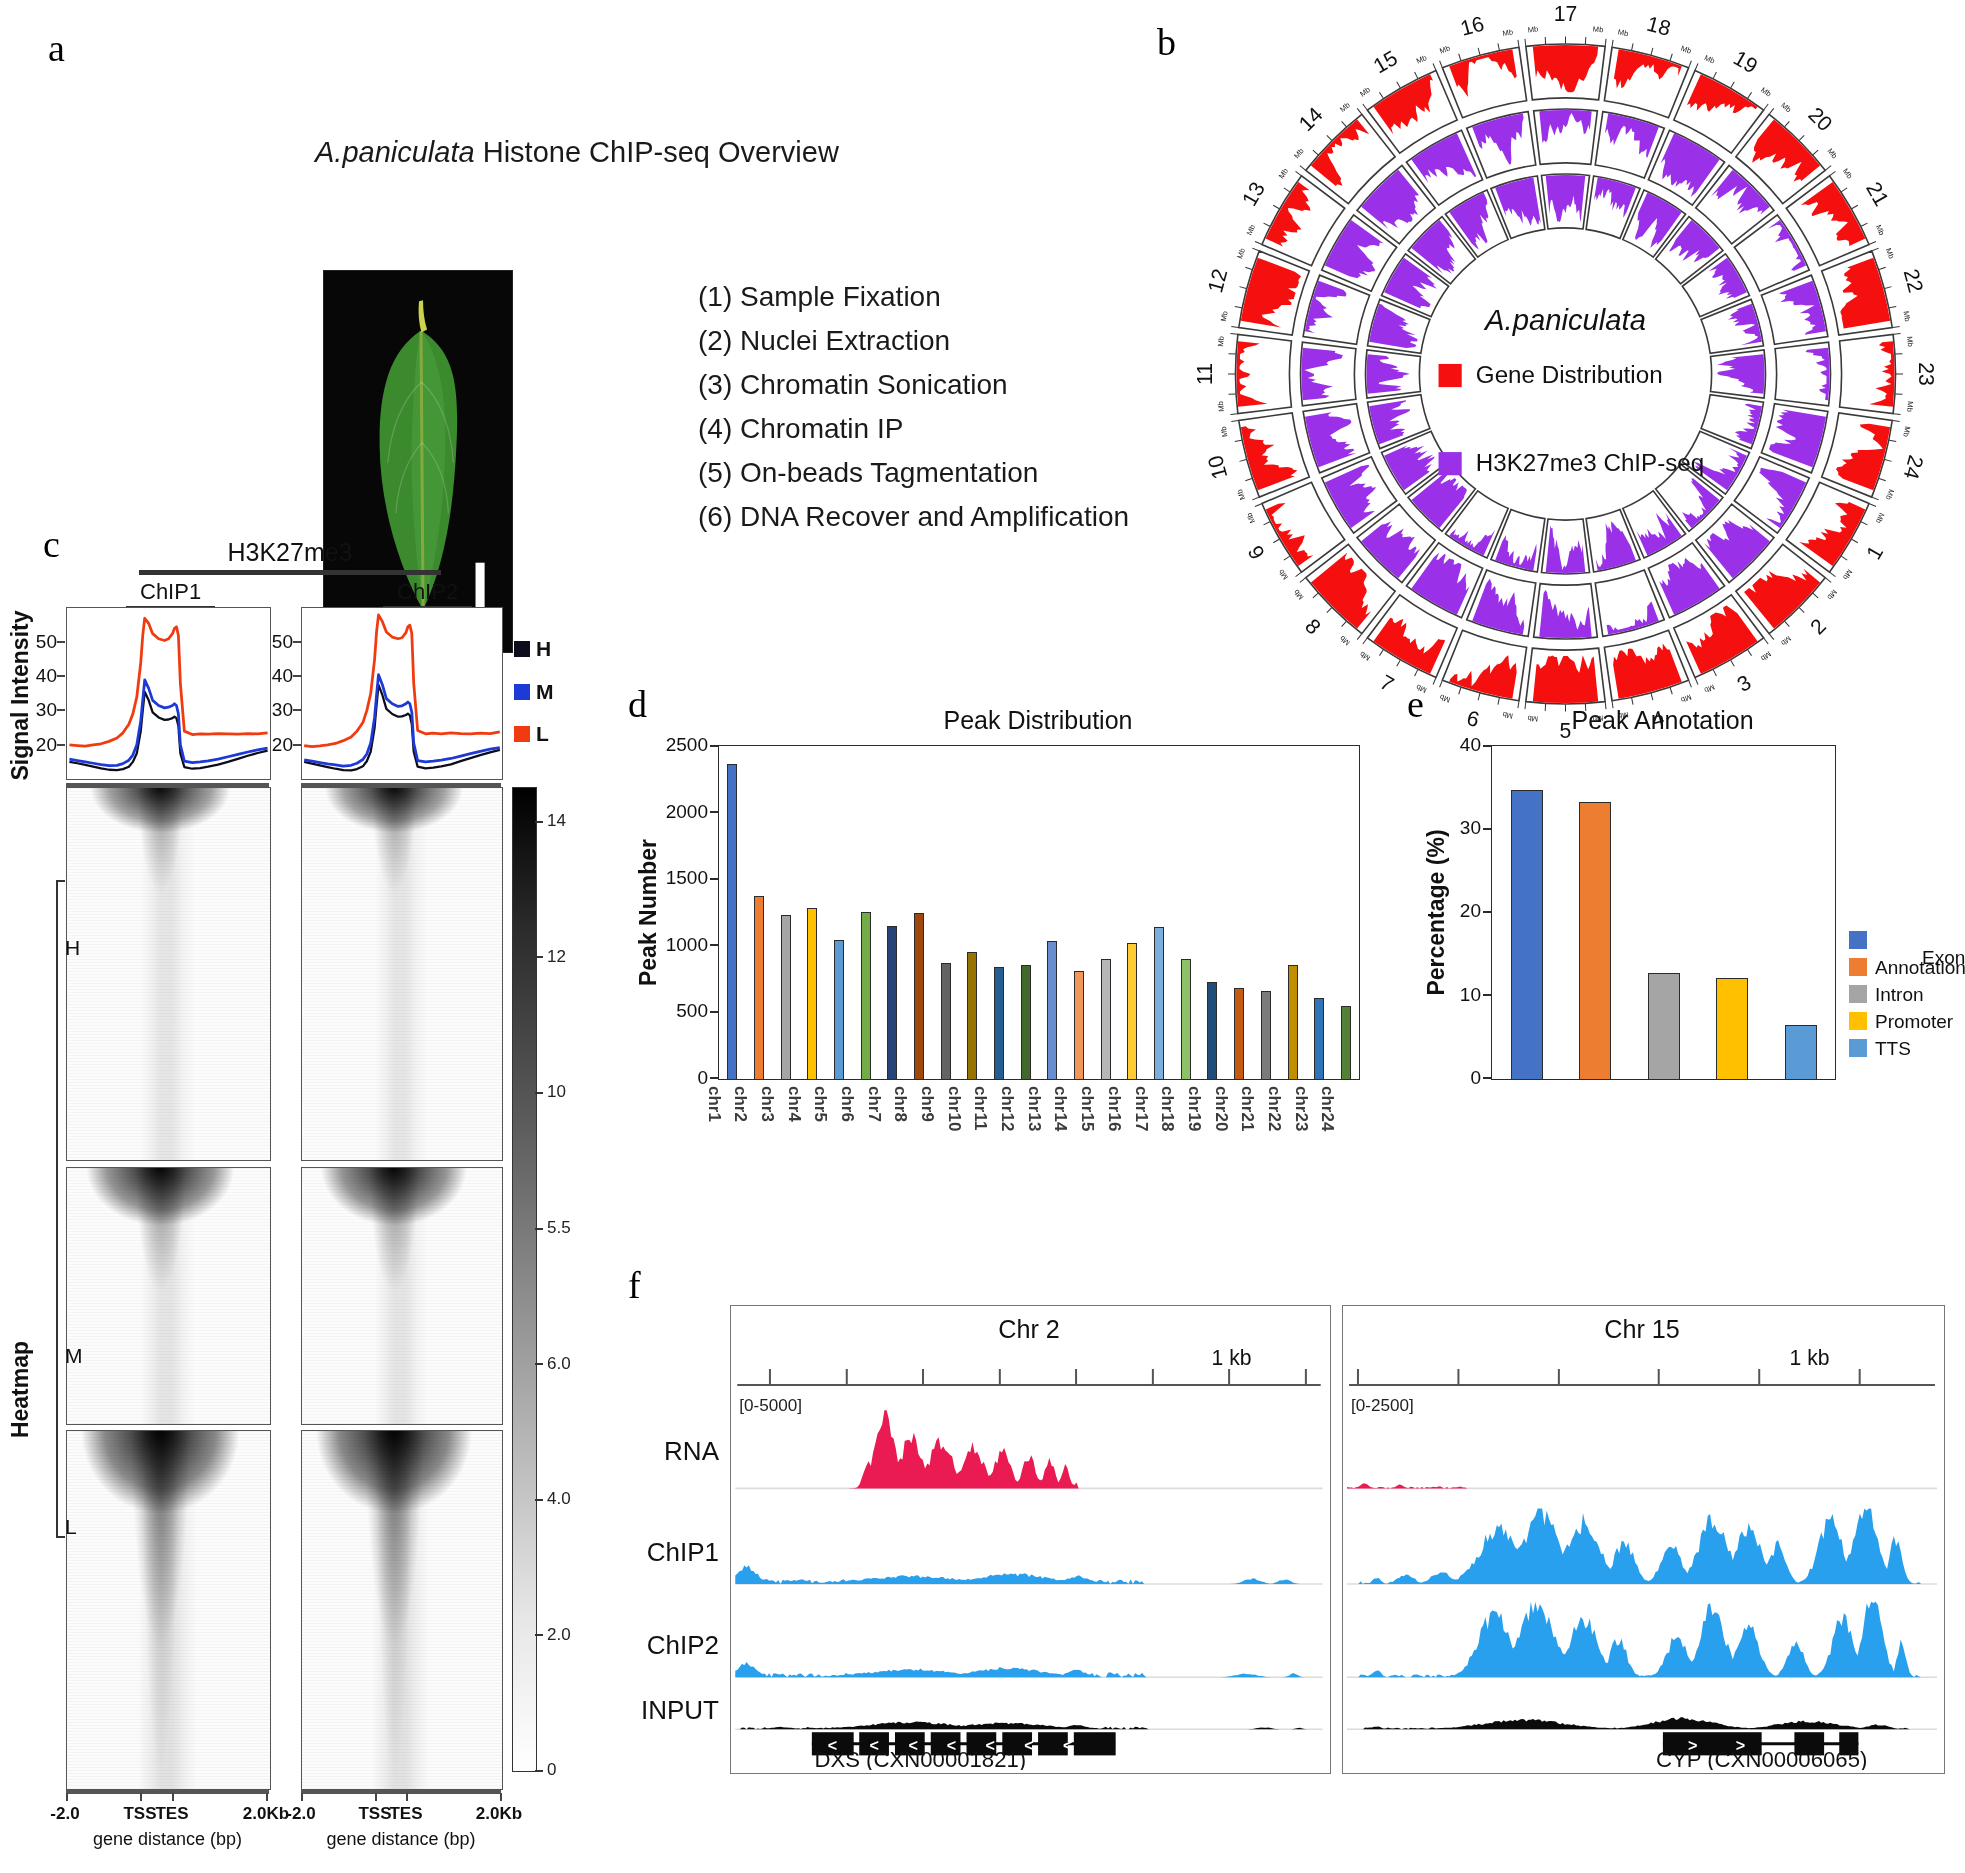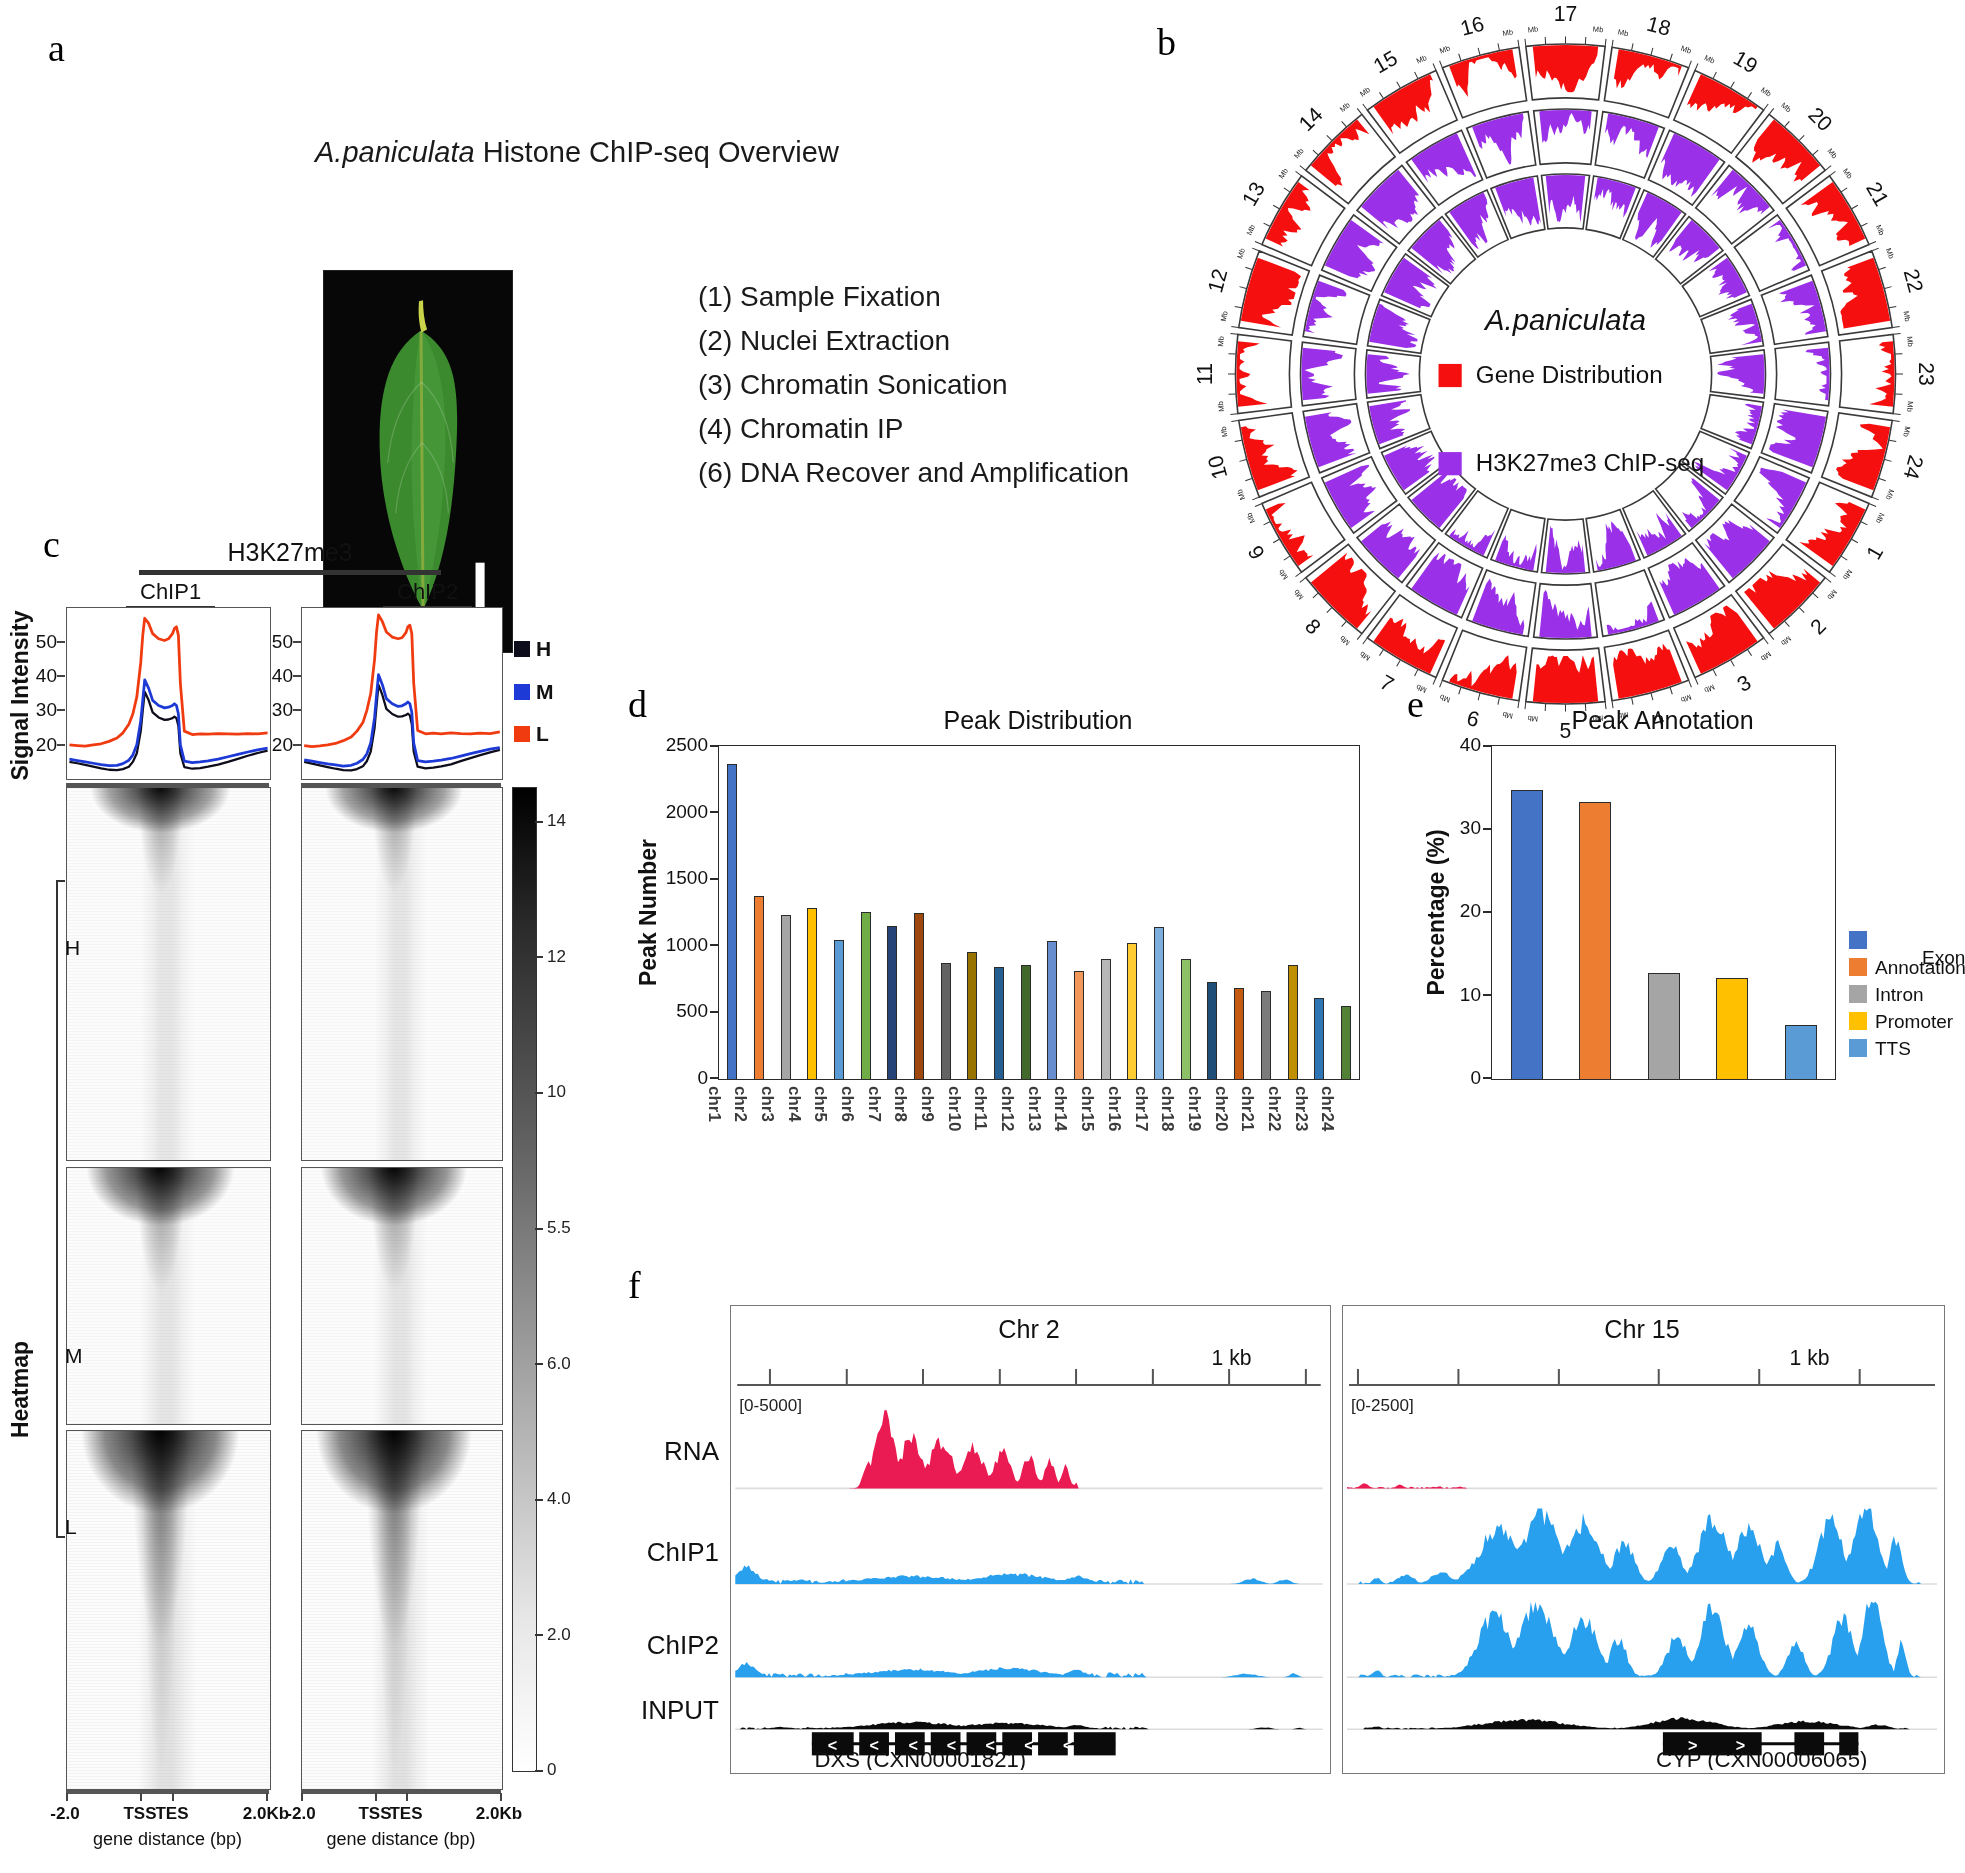--- a/index.html
+++ b/index.html
@@ -79,20 +79,21 @@
       <path d="M188,60 C 186,84 188,104 193,122 L 204,116 C 198,98 196,76 196,58 Z" fill="#c9d44a"></path>
       <rect x="300" y="578" width="18" height="112" fill="#ffffff"></rect>
     </svg>
   </div>
 
   <div class="abs" style="left:698px;top:275px;" id="a-steps">
       <div style="" class="a-step">(1) Sample Fixation</div>
       <div style="" class="a-step">(2) Nuclei Extraction</div>
       <div style="" class="a-step">(3) Chromatin Sonication</div>
       <div style="" class="a-step">(4) Chromatin IP</div>
+      <div style="" class="a-step">(5) On-beads Tagmentation</div>
       <div style="" class="a-step">(6) DNA Recover and Amplification</div>
     </div>
 
   <div class="abs panel-letter" style="left:1157px;top:20px;">b</div>
   <svg id="circos" class="abs" style="left:1170px;top:6px;" width="791" height="736" viewBox="-785 -730 1570 1460">
       <line x1="-78.8" y1="-651.2" x2="-80.5" y2="-665.1" stroke="#333" stroke-width="2"></line>
       <line x1="-39.5" y1="-654.8" x2="-40.3" y2="-668.8" stroke="#333" stroke-width="2"></line>
       <line x1="0.0" y1="-656.0" x2="0.0" y2="-670.0" stroke="#333" stroke-width="2"></line>
       <line x1="39.5" y1="-654.8" x2="40.3" y2="-668.8" stroke="#333" stroke-width="2"></line>
       <line x1="78.8" y1="-651.2" x2="80.5" y2="-665.1" stroke="#333" stroke-width="2"></line>

